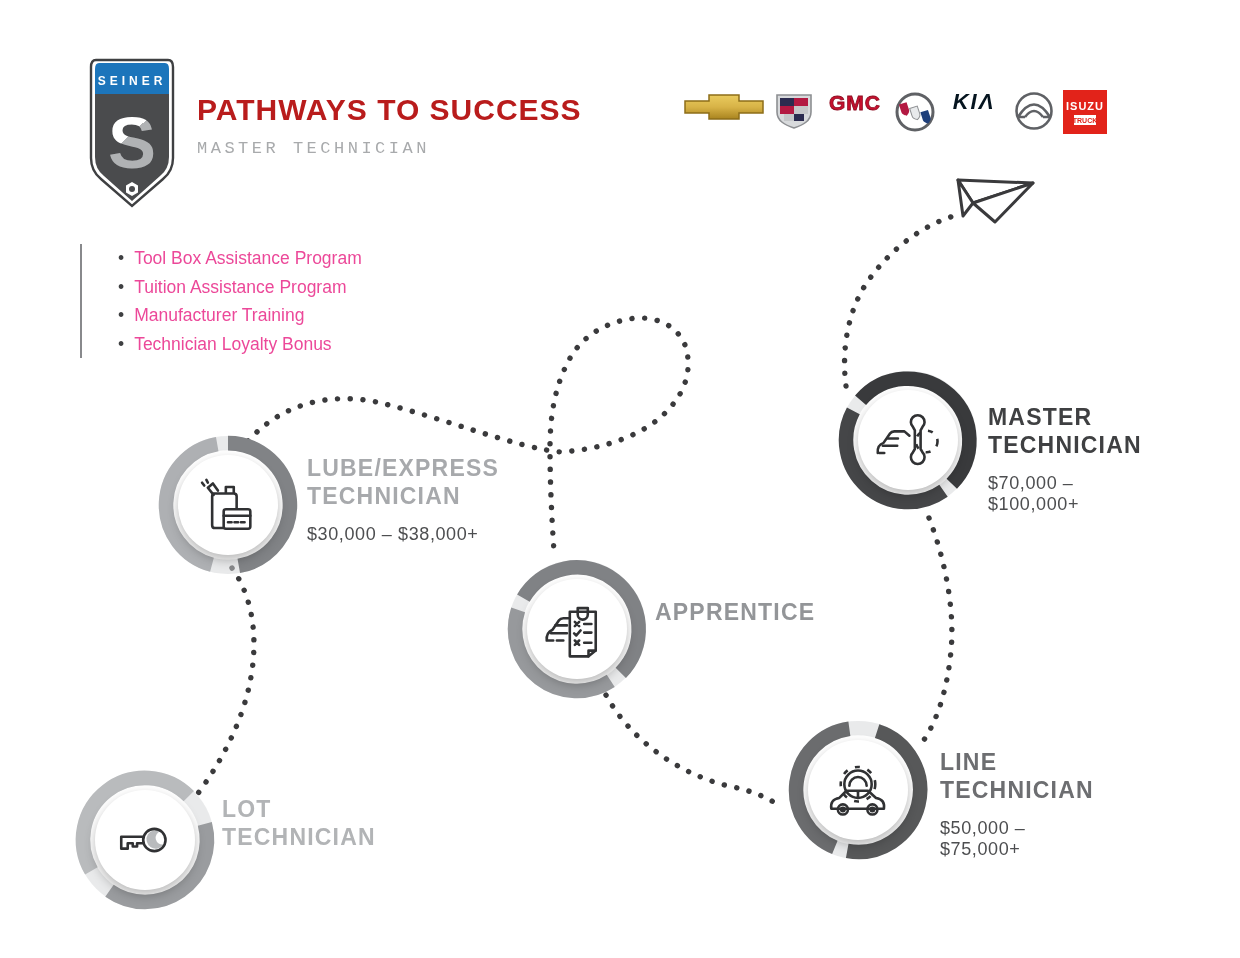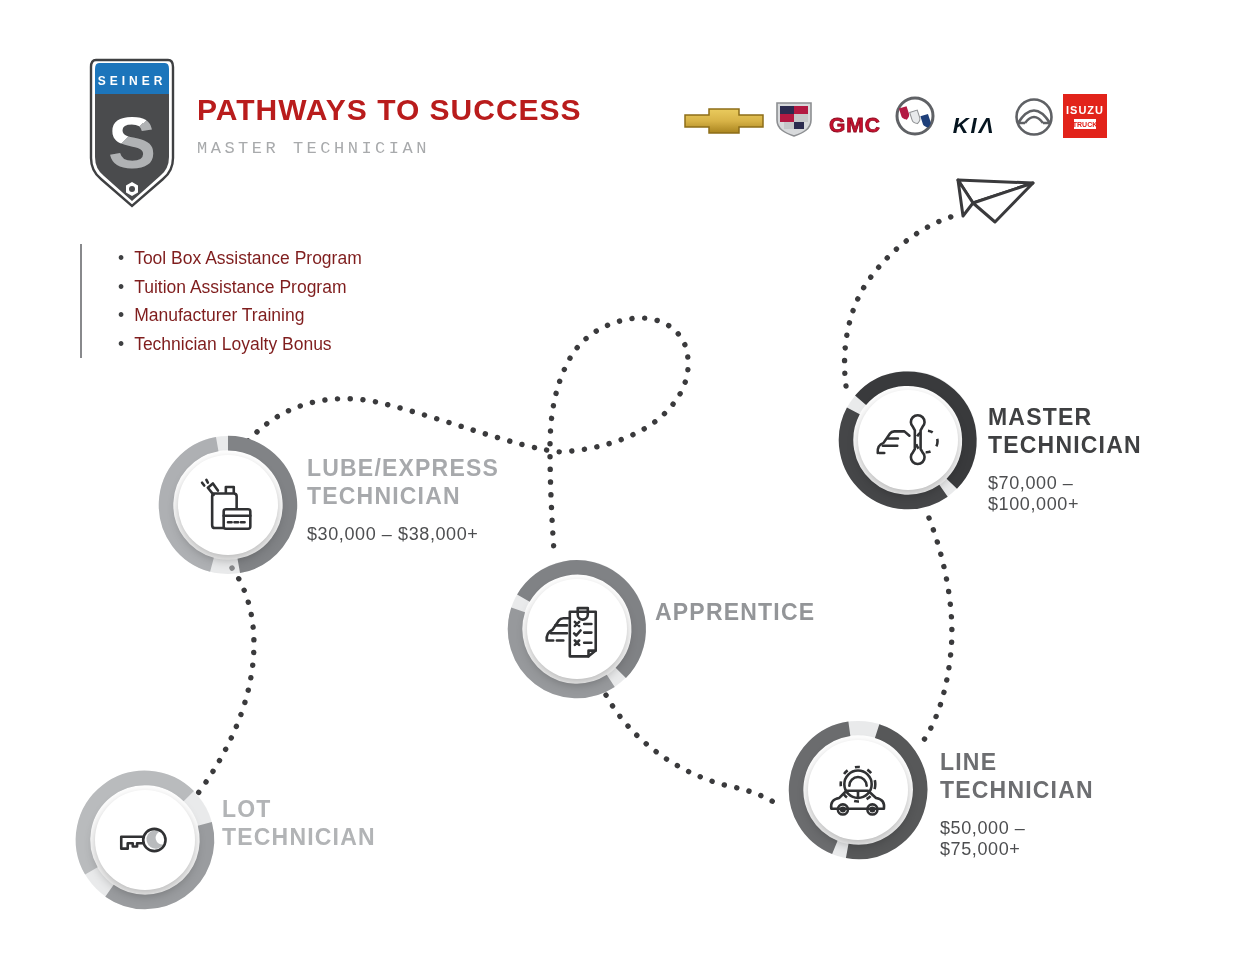--- a/index.html
+++ b/index.html
@@ -7,28 +7,28 @@
     font-family:"Liberation Sans", sans-serif; }
   .page { position:relative; width:1240px; height:750px; background:#fff; }
 
   
   .badge { position:absolute; left:82px; top:54px; }
   .titles { position:absolute; left:197px; top:93px; }
   .page-title { font-size:30px; font-weight:bold; letter-spacing:1px; color:#b91c1c; }
   .page-subtitle { margin-top:12px; font-size:17px; letter-spacing:3.5px; color:#a8aaac;font-family:Liberation Mono, monospace; }
 
   .brands { position:absolute; left:683px; top:90px; height:48px;
-    display:flex; align-items:flex-end; gap:6px; }
+    display:flex; align-items:flex-start; gap:6px; }
   .brand { display:flex; align-items:center; justify-content:center; }
 
   
   .benefits { position:absolute; left:80px; top:244px; padding-left:36px;
     border-left:2px solid #88898c; }
   .benefits ul { list-style:none; }
-  .benefits li { font-size:17.5px; color:#7f1d1d; line-height:28.5px; }
+  .benefits li { font-size:17.5px; color:#ec4899; line-height:28.5px; }
   .benefits li::before { content:"\2022"; margin-right:10px; color:#3f4042; }
 
   
   .trail { position:absolute; left:0; top:0; pointer-events:none; }
   .trail path { fill:none; stroke:#3a3a3c; stroke-width:5.4;
     stroke-linecap:round; stroke-dasharray:0.1 12.6; }
   .plane { position:absolute; left:930px; top:160px; }
   .plane path { fill:#ffffff; stroke:#3a3a3c; stroke-width:3;
     stroke-linejoin:round; stroke-linecap:round; }
 

